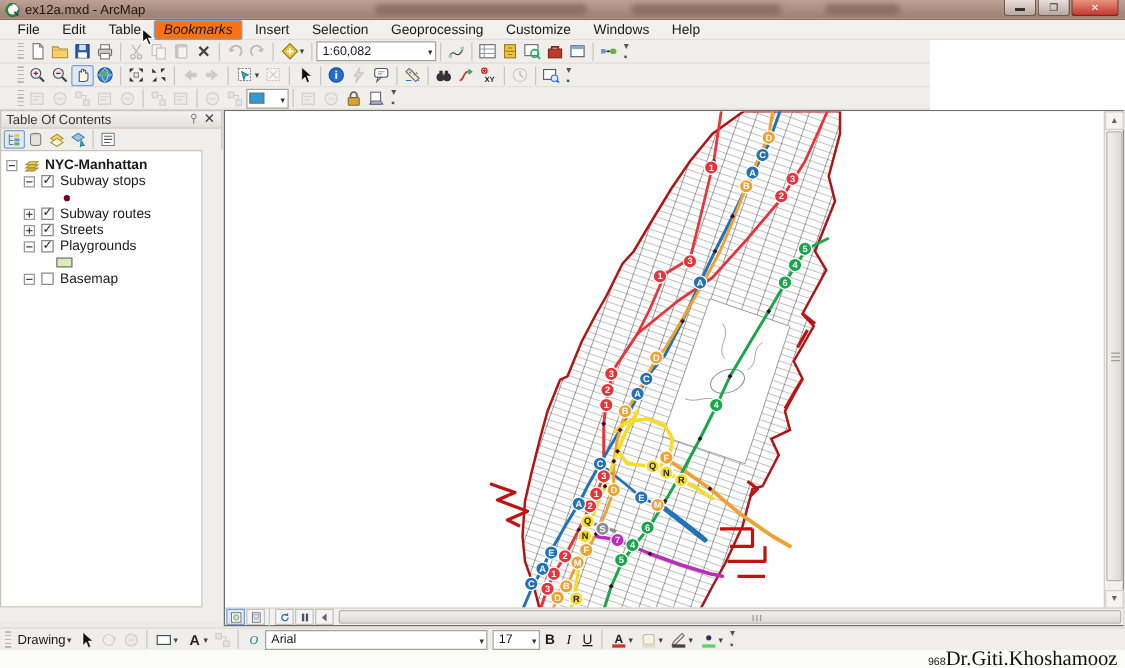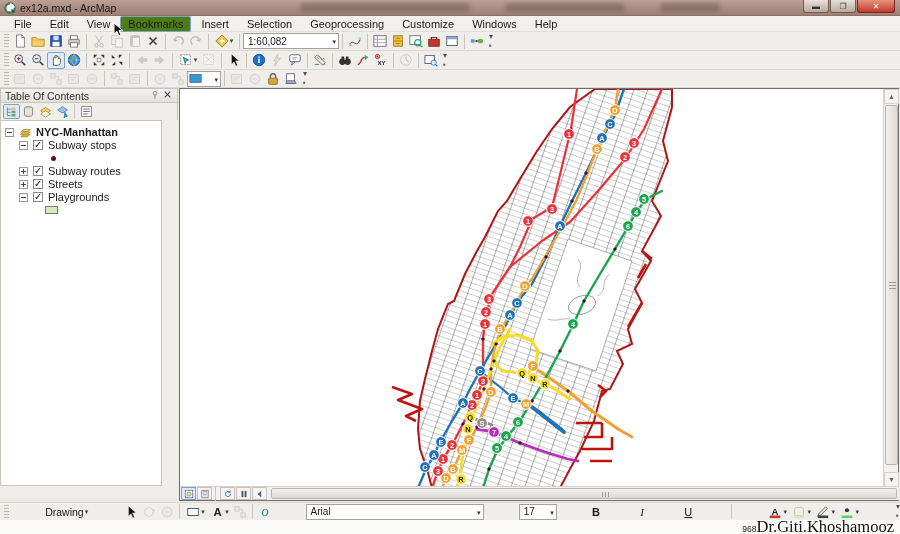--- a/index.html
+++ b/index.html
@@ -21,26 +21,26 @@
     background:linear-gradient(#e8e0da,#b8a99f); display:flex; align-items:center;
     justify-content:center; font-size:8px; color:#333; border-radius:0 0 3px 3px; margin-left:1px;}
   .winbtn.close { width:38px; background:linear-gradient(#e8937f,#c0392b); color:#fff;
     border-color:#7e2418; font-weight:bold; }
 
   
   #menubar { position:absolute; left:0; top:16px; width:900px; height:16px;
     background:#f2f0ec; border-bottom:1px solid #e2dfda; display:flex; align-items:center;
     padding-left:6px; }
   .menu-item { padding:1px 7px; margin-right:2px; border:1px solid transparent; }
-  .menu-item.active { background:#4d7c0f; border:1px solid #7da2ce; border-radius:2px; }
+  .menu-item.active { background:#f97316; border:1px solid #7da2ce; border-radius:2px;font-style:italic; }
   #menu-cursor { position:absolute; left:113px; top:22px; z-index:50; }
 
   
-  .toolbar { position:absolute; left:0; width:900px; background:#f0eeea;
-    border-bottom:1px solid #dcd9d3; display:flex; align-items:center; padding-left:2px; }
+  .toolbar { position:absolute; left:0; width:744px; background:#f0eeea;
+    border-bottom:1px solid #dcd9d3; display:flex; align-items:center; padding-left:12px; }
   #tb1 { top:32px; height:19px; } #tb2 { top:51px; height:19px; } #tb3 { top:70px; height:18px; }
   .grip { width:5px; height:14px; margin:0 2px;
     background:repeating-linear-gradient(#bcb8b1 0 1px,transparent 1px 3px); }
   .tbtn { width:18px; height:17px; display:flex; align-items:center; justify-content:center;
     border:1px solid transparent; }
   .tbtn svg { width:14px; height:14px; }
   .tbtn.disabled { opacity:.38; filter:grayscale(.9); }
   .tbtn.selected { background:#dceafc; border:1px solid #7da2ce; border-radius:2px; }
   .dd-arrow { font-size:7px; color:#444; margin-left:1px; }
   .sep { width:1px; height:15px; background:#c9c5be; margin:0 3px; }
@@ -95,21 +95,21 @@
     border-top:1px solid #d5d2cc; display:flex; align-items:center; }
   .mv-btn { width:15px; height:13px; border:1px solid #c5c1ba; background:#f6f4f2; margin-left:1px;
     display:flex; align-items:center; justify-content:center; }
   .mv-btn svg { width:10px; height:10px; }
   .mv-btn.selected { background:#dceafc; border-color:#7da2ce; }
   #hthumb { flex:1; height:11px; margin:0 2px 0 4px;
     background:linear-gradient(#f2f0ee,#dddad5); border:1px solid #b9b5ae; border-radius:2px; position:relative; }
 
   
   #drawbar { position:absolute; left:0; top:502px; width:900px; height:18px; background:#f0eeea;
-    border-top:1px solid #dcd9d3; display:flex; align-items:center; padding-left:2px;justify-content:space-between; }
+    border-top:1px solid #dcd9d3; display:flex; align-items:center; padding-left:2px; }
   #drawmenu { font-size:10.5px; padding:0 3px; display:flex; align-items:center; }
 
   
   #statusbar { position:absolute; left:0; top:520px; width:900px; height:14px; background:#fbfbfa; }
   #watermark { position:absolute; right:6px; top:517px; display:flex; align-items:baseline; }
   #wm-small { font-size:8.5px; color:#222; }
   #wm-text { font-family:"Liberation Serif","DejaVu Serif",serif; font-size:16.5px; color:#111; }
 </style>
 </head>
 <body>
@@ -402,21 +402,21 @@
     <div id="winbtns">
       <div class="winbtn">▬</div>
       <div class="winbtn">❐</div>
       <div class="winbtn close">✕</div>
     </div>
   </div>
 
   <div id="menubar">
       <span class="menu-item">File</span>
       <span class="menu-item">Edit</span>
-      <span class="menu-item">View</span>
+      <span class="menu-item">Table</span>
       <span class="menu-item active">Bookmarks</span>
       <span class="menu-item">Insert</span>
       <span class="menu-item">Selection</span>
       <span class="menu-item">Geoprocessing</span>
       <span class="menu-item">Customize</span>
       <span class="menu-item">Windows</span>
       <span class="menu-item">Help</span>
     </div>
   <svg id="menu-cursor" width="12" height="16" viewBox="0 0 12 16">
     <path d="M1 1v11l3-2.6 2 4.6 2-1-2-4.4H10z" fill="#111" stroke="#fff" stroke-width="1"></path>
@@ -787,20 +787,25 @@
             <div class="cbx checked" style="left: 32px;"></div>
             <span class="tree-label" style="left: 47px;">Streets</span>
           </div>
           <div class="tree-row">
             <div class="expander" style="left: 18px;"></div>
             <div class="cbx checked" style="left: 32px;"></div>
             <span class="tree-label" style="left: 47px;">Playgrounds</span>
           </div>
           <div class="tree-row">
             <div class="sym-rect" style="left: 44px;"></div>
+          </div>
+          <div class="tree-row">
+            <div class="expander" style="left: 18px;"></div>
+            <div class="cbx" style="left: 32px;"></div>
+            <span class="tree-label" style="left: 47px;">Basemap</span>
           </div>
         </div>
     </div>
 
     <div id="mapframe">
       <div id="mapcanvas">
         <svg id="mapsvg" width="704" height="398" viewBox="0 0 704 398">
             <defs>
               <clipPath id="islandClip">
                 <path d="M415,0 L492,0 L492,18 L483,52 L488,72 L472,112 L481,127 L462,162 L471,172 L455,200 L462,214 L448,240 L452,255 L437,262 L443,275 L430,300 L422,302 L414,332 L400,362 L390,380 L380,399 L252,399 L247,380 L240,360 L238,340 L240,312 L245,290 L252,262 L258,240 L268,215 L274,212 L285,185 L297,162 L305,148 L318,122 L327,112 L340,90 L357,62 L372,40 L390,18 Z"></path>

